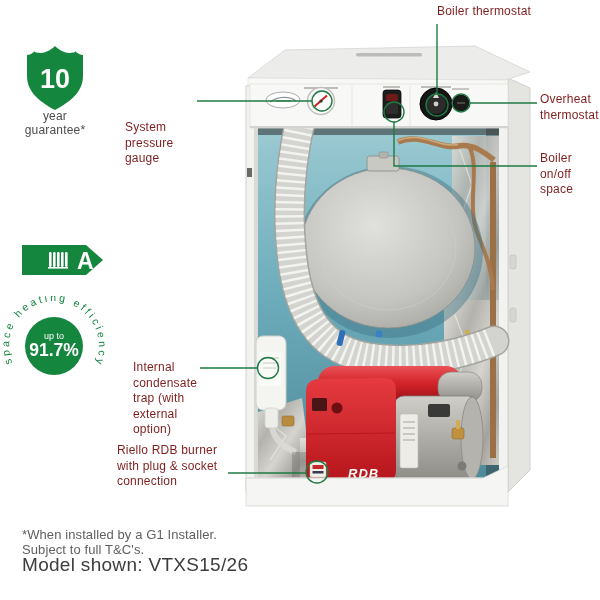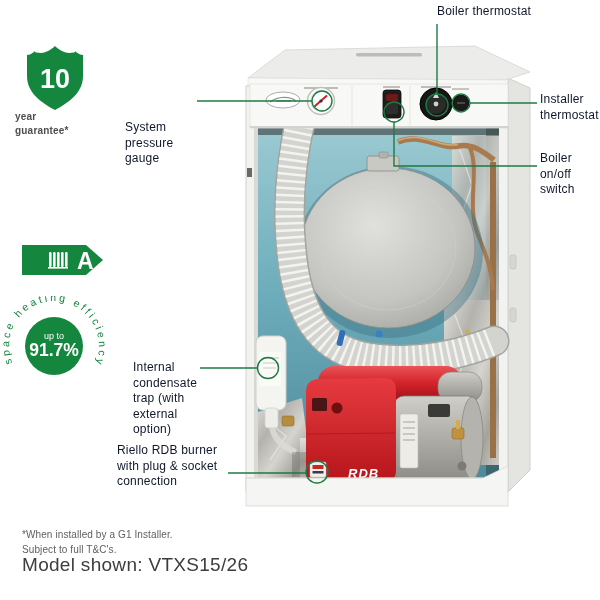--- a/index.html
+++ b/index.html
@@ -2,29 +2,29 @@
 <html><head>
 <meta charset="utf-8">
 <style>
   html,body{margin:0;padding:0;}
   body{
     width:600px;height:600px;position:relative;background:#ffffff;overflow:hidden;
     font-family:"Liberation Sans", sans-serif;
   }
   .layer{position:absolute;inset:0;width:600px;height:600px;}
   .callout{
-    position:absolute;color:#0f172a;font-size:12px;line-height:15.5px;
+    position:absolute;color:#7f1d1d;font-size:12px;line-height:15.5px;
     letter-spacing:.2px;white-space:pre-line;
   }
   .caption{
-    position:absolute;color:#4d4d4d;font-size:10px;line-height:13.5px;
-    white-space:pre-line;letter-spacing:.2px;font-weight:bold;
+    position:absolute;color:#4d4d4d;font-size:12px;line-height:13.5px;
+    text-align:center;white-space:pre-line;letter-spacing:.2px;
   }
   .footnote{
-    position:absolute;left:22px;top:528px;color:#5f5f5f;font-size:10px;
+    position:absolute;left:22px;top:528px;color:#5f5f5f;font-size:13px;
     line-height:14.5px;white-space:pre-line;letter-spacing:.1px;
   }
   .model-line{
     position:absolute;left:22px;top:554px;color:#3d3d3d;font-size:19px;
     letter-spacing:.3px;
   }
   svg{display:block;}
   .abs{position:absolute;}
 </style>
 </head>
@@ -255,25 +255,25 @@
     <textPath href="#effArc" startOffset="2" textLength="176">space heating efficiency</textPath>
   </text>
   <text x="54" y="43" text-anchor="middle" font-size="9" fill="#FFFFFF" font-family="Liberation Sans, sans-serif">up to</text>
   <text x="54" y="60" text-anchor="middle" font-size="17.5" font-weight="bold" fill="#FFFFFF" font-family="Liberation Sans, sans-serif">91.7%</text>
 </svg>
 
 <div class="callout" style="left:437px;top:4px;width:130px;">Boiler thermostat</div>
 <div class="callout" style="left:125px;top:92px;width:72px;margin-top:28px;">System
 pressure
 gauge</div>
-<div class="callout" style="left:540px;top:92px;width:60px;">Installer
+<div class="callout" style="left:540px;top:92px;width:60px;">Overheat
 thermostat</div>
 <div class="callout" style="left:540px;top:151px;width:60px;">Boiler
 on/off
-switch</div>
+space</div>
 <div class="callout" style="left:133px;top:336px;width:70px;margin-top:24px;">Internal
 condensate
 trap (with
 external
 option)</div>
 <div class="callout" style="left:117px;top:443px;width:110px;">Riello RDB burner
 with plug &amp; socket
 connection</div>
 
 <div class="footnote">*When installed by a G1 Installer.

